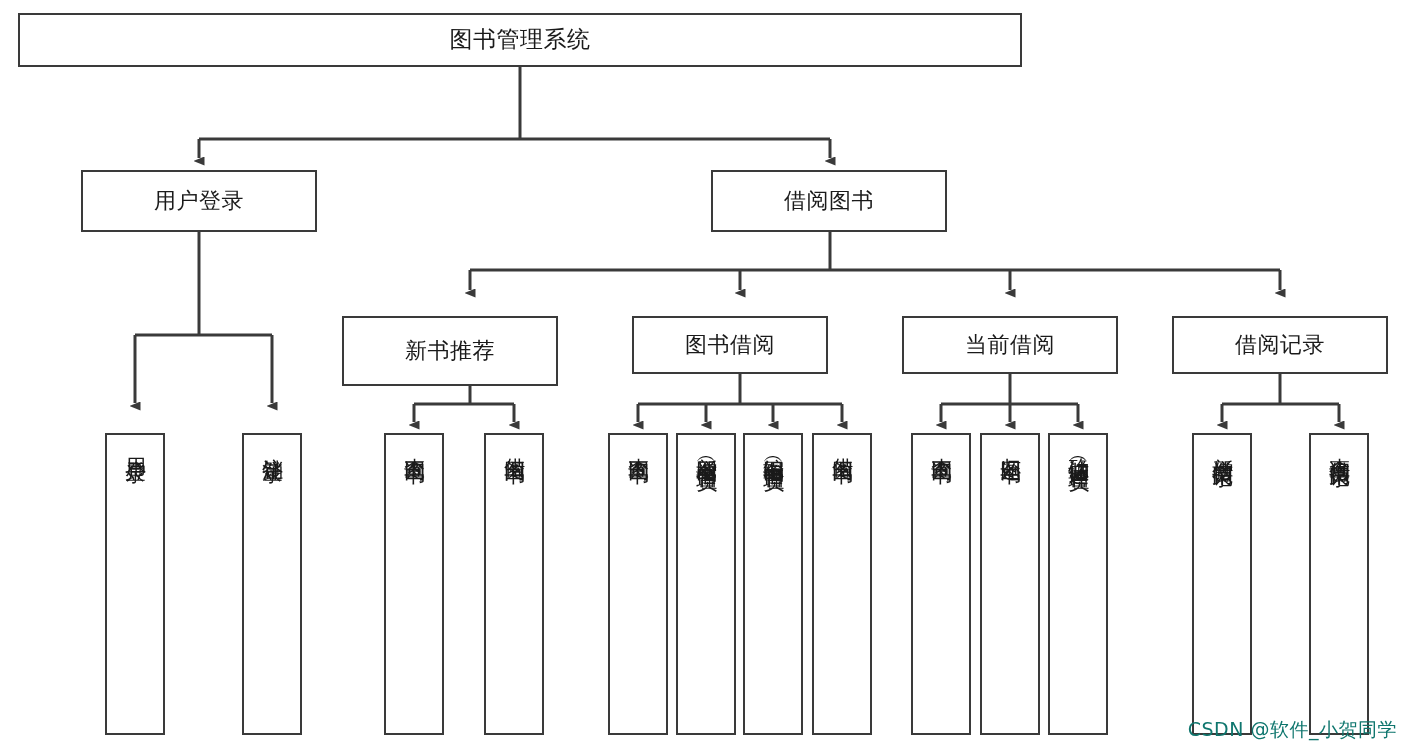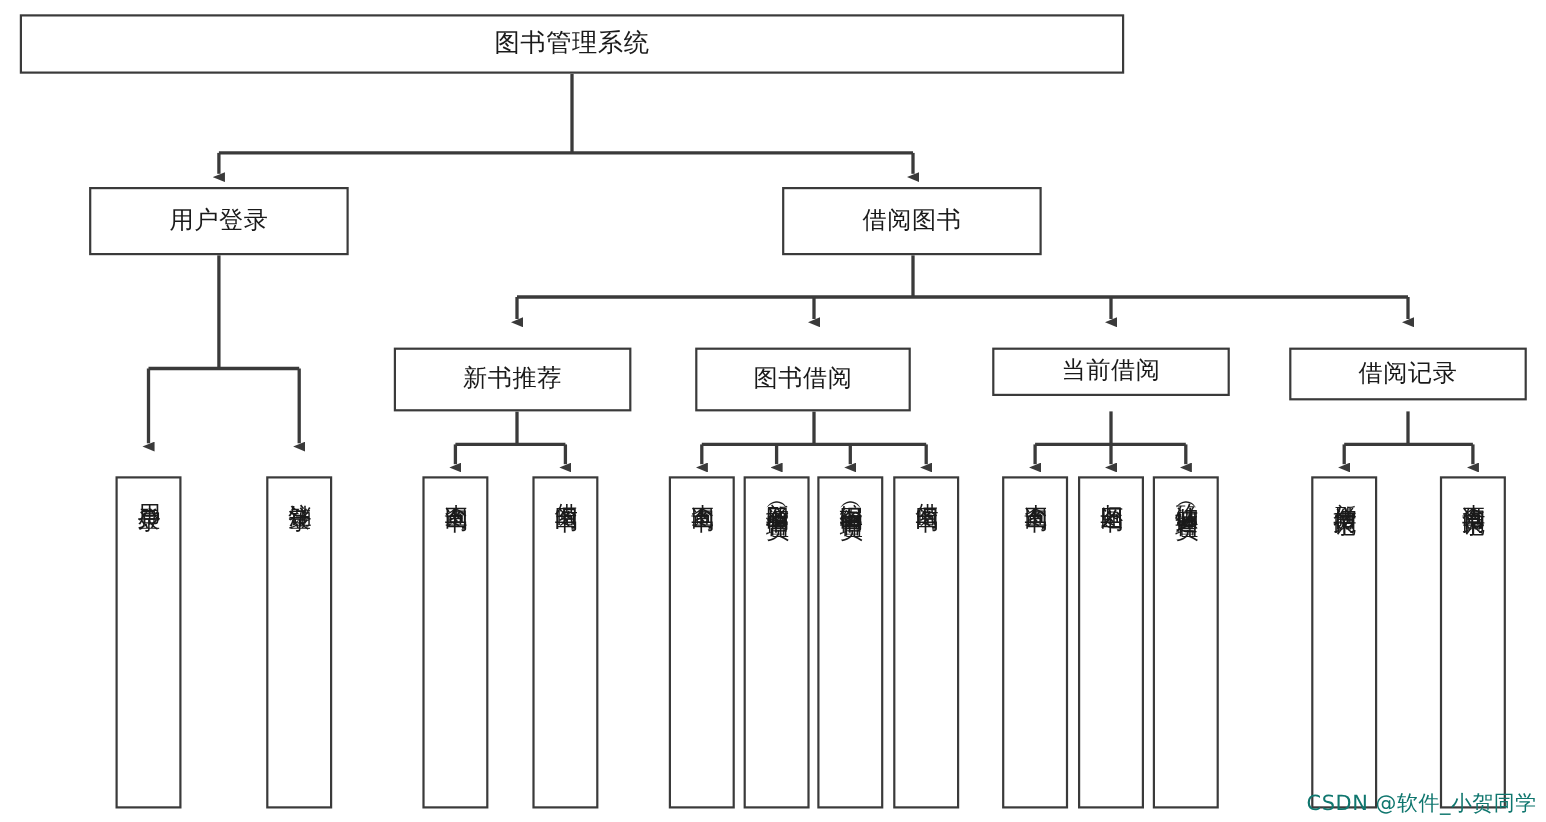--- a/index.html
+++ b/index.html
@@ -134,30 +134,30 @@
     <span class="node-label">图书管理系统</span>
   </div>
 
   <div class="node horiz" style="left:81px; top:170px; width:236px; height:62px;">
     <span class="node-label">用户登录</span>
   </div>
   <div class="node horiz" style="left:711px; top:170px; width:236px; height:62px;">
     <span class="node-label">借阅图书</span>
   </div>
 
-  <div class="node horiz" style="left:358px; top:316px; width:216px; height:58px;">
+  <div class="node horiz" style="left:342px; top:316px; width:216px; height:70px;">
     <span class="node-label">新书推荐</span>
   </div>
   <div class="node horiz" style="left:632px; top:316px; width:196px; height:58px;">
     <span class="node-label">图书借阅</span>
   </div>
-  <div class="node horiz" style="left:902px; top:316px; width:216px; height:44px;">
+  <div class="node horiz" style="left:902px; top:316px; width:216px; height:58px;">
     <span class="node-label">当前借阅</span>
   </div>
-  <div class="node horiz" style="left:1172px; top:316px; width:216px; height:48px;">
+  <div class="node horiz" style="left:1172px; top:316px; width:216px; height:58px;">
     <span class="node-label">借阅记录</span>
   </div>
 
   <div class="node vert" style="left:105px; top:433px; width:60px; height:302px;">
     <span class="node-label">用户登录</span>
   </div>
   <div class="node vert" style="left:242px; top:433px; width:60px; height:302px;">
     <span class="node-label">注销登录</span>
   </div>
 

